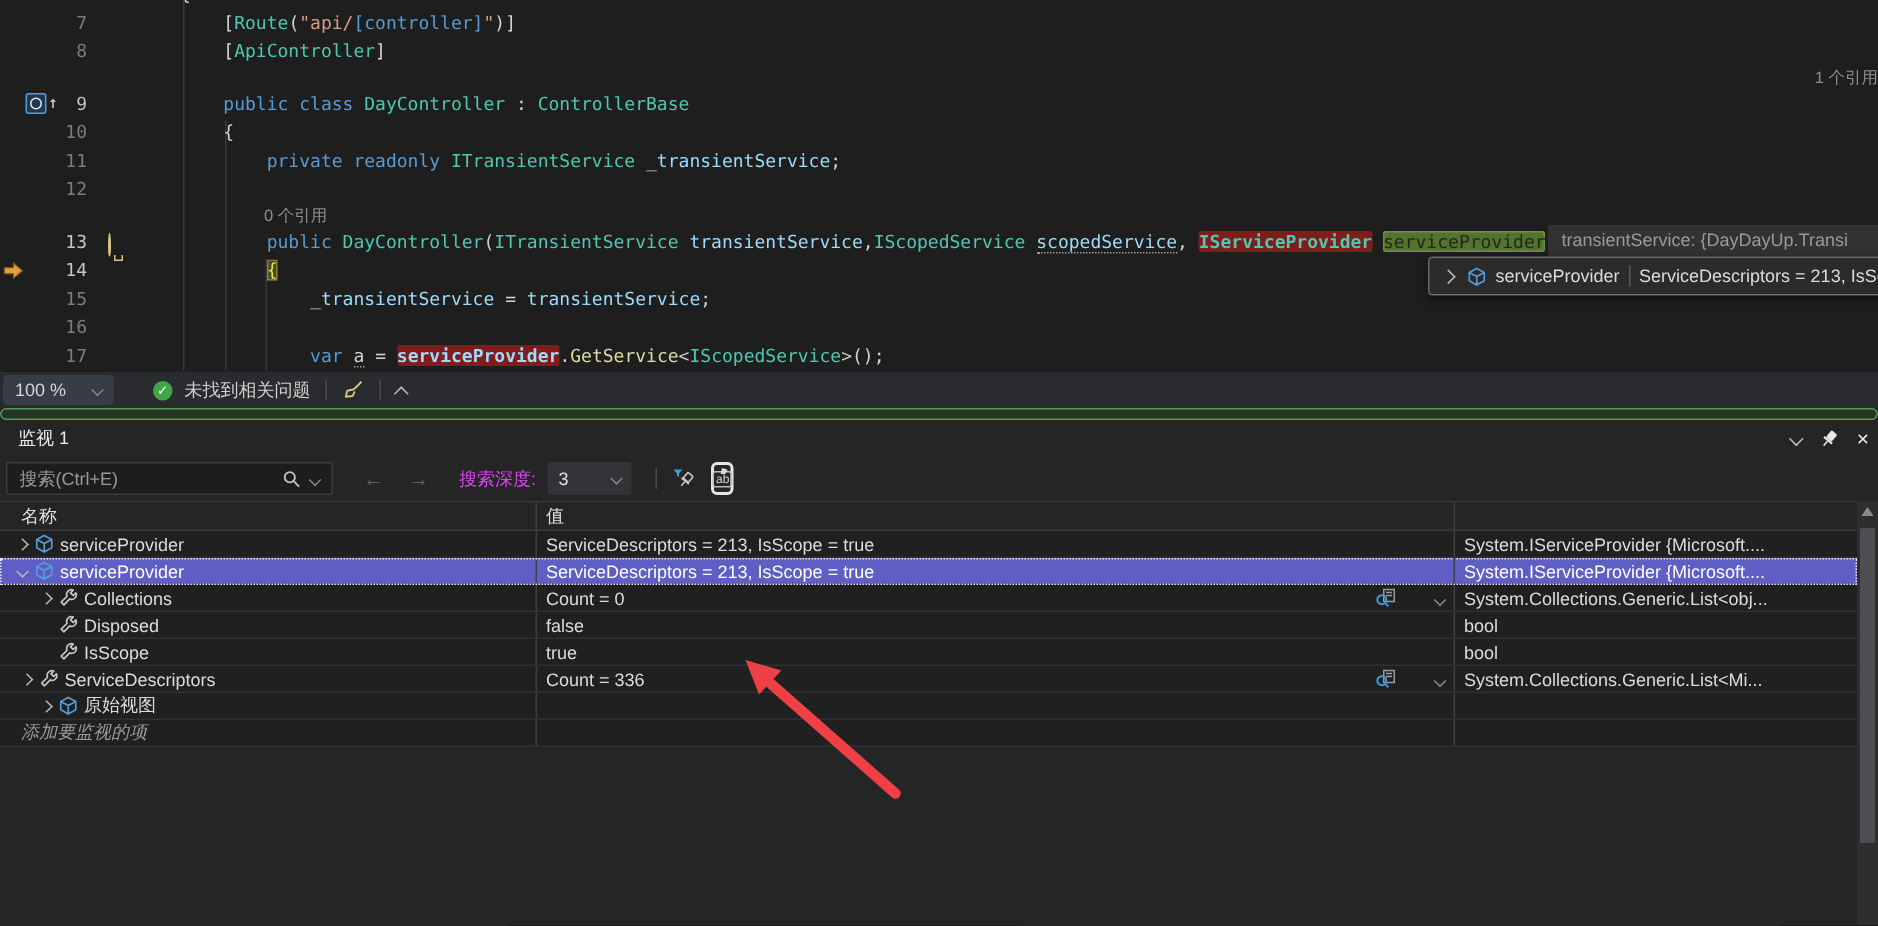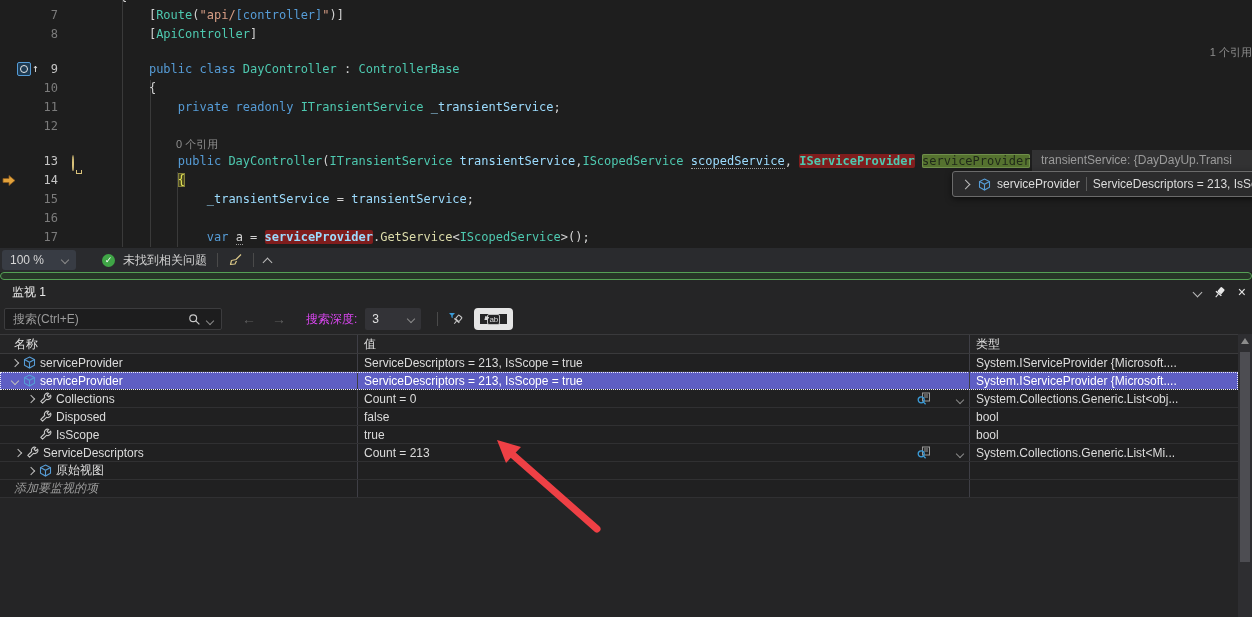--- a/index.html
+++ b/index.html
@@ -69,21 +69,21 @@
           font-size:12px;color:#eaeaea;padding-left:12px;}
   .wtitle-icons{position:absolute;right:6px;top:0;height:24px;display:flex;align-items:center;gap:12px;}
   .toolbar{position:absolute;top:24px;left:0;right:0;height:30px;display:flex;align-items:center;}
   .searchbox{margin-left:4px;width:218px;height:22px;background:#1d1d1e;border:1px solid #3c3c3e;
              border-radius:2px;display:flex;align-items:center;box-sizing:border-box;}
   .searchbox input{flex:1;background:transparent;border:0;outline:0;color:#cccccc;font-size:12px;
                    padding:0 0 0 8px;font-family:"Liberation Sans",sans-serif;}
   .searchbox input::placeholder{color:#9a9a9a;}
   .dropdown{width:56px;height:22px;background:#333337;border-radius:2px;display:flex;align-items:center;
             justify-content:space-between;padding:0 7px;box-sizing:border-box;font-size:12px;color:#e0e0e0;}
-  .abbox{width:39px;height:22px;border:6px solid #e5e5e5;border-radius:4px;display:flex;align-items:center;
+  .abbox{width:15px;height:22px;border:2px solid #e5e5e5;border-radius:4px;display:flex;align-items:center;
          justify-content:center;box-sizing:border-box;position:relative;}
   .abinner{font-size:8px;color:#d8d8d8;border:1px solid #bdbdbd;border-radius:2px;padding:0 1px;line-height:9px;}
   .abflag{position:absolute;top:2px;left:4px;width:5px;height:4px;background:#d8d8d8;clip-path:polygon(0 100%,20% 0,100% 30%,60% 100%);}
 
   .grid{position:absolute;top:54px;left:0;width:1238px;border-top:1px solid #3a3a3c;}
   .ghead{height:18px;display:flex;font-size:12px;color:#e0e0e0;align-items:center;
          border-bottom:1px solid #3a3a3c;background:#252526;}
   .wrow{height:17px;display:flex;align-items:center;font-size:12px;color:#dcdcdc;
         border-bottom:1px solid #303032;background:#202021;position:relative;}
   .wrow.selected{background:#5e5ec4;outline:1px dotted #e8e8ff;outline-offset:-1px;color:#ffffff;}
@@ -223,23 +223,20 @@
     </div>
 
     <div class="grid">
       <div class="ghead">
         <div class="colname" style="padding-left:14px;">
             <span>名称</span>
           </div>
         <div class="colval">
             <span>值</span>
           </div>
-        <div class="coltype">
-            <span>类型</span>
-          </div>
       </div>
       <div id="watch-rows">
           <div class="wrow">
             <div class="colname" style="padding-left: 10px;">
               <span class="expander">
                 <span class="chv right small"></span>
               </span>
               <span class="rowicon">
                 <svg width="13" height="13" viewBox="0 0 13 13">
                   <path d="M6.5 1 L11.5 3.6 V9.2 L6.5 12 L1.5 9.2 V3.6 Z M1.5 3.6 L6.5 6.3 L11.5 3.6 M6.5 6.3 V12" fill="none" stroke="#569cd6" stroke-width="1.1"></path>
@@ -334,21 +331,21 @@
                 <span class="chv right small"></span>
               </span>
               <span class="rowicon">
                 <svg width="13" height="13" viewBox="0 0 13 13">
                   <path d="M11.6 3.2 a3.1 3.1 0 0 1 -4.1 4.1 L3.6 11.2 L1.8 9.4 L5.7 5.5 A3.1 3.1 0 0 1 9.8 1.4 L8 3.2 L9.8 5 L11.6 3.2 Z" fill="none" stroke="#c8c8c8" stroke-width="1.1" stroke-linejoin="round"></path>
                 </svg>
               </span>
               <span>ServiceDescriptors</span>
             </div>
             <div class="colval">
-              <span>Count = 213</span>
+              <span>Count = 336</span>
               <span class="vizgroup">
                 <span>
                   <svg width="14" height="13" viewBox="0 0 14 13">
                     <rect x="5.5" y="1" width="7" height="8" fill="none" stroke="#9a9a9a" stroke-width="1"></rect>
                     <line x1="7" y1="3" x2="11" y2="3" stroke="#9a9a9a" stroke-width="1"></line>
                     <line x1="7" y1="5" x2="11" y2="5" stroke="#9a9a9a" stroke-width="1"></line>
                     <circle cx="4.2" cy="7.8" r="3" fill="none" stroke="#3b9cd9" stroke-width="1.3"></circle>
                     <line x1="6.3" y1="9.9" x2="8.6" y2="12.2" stroke="#3b9cd9" stroke-width="1.3"></line>
                   </svg>
                 </span>

